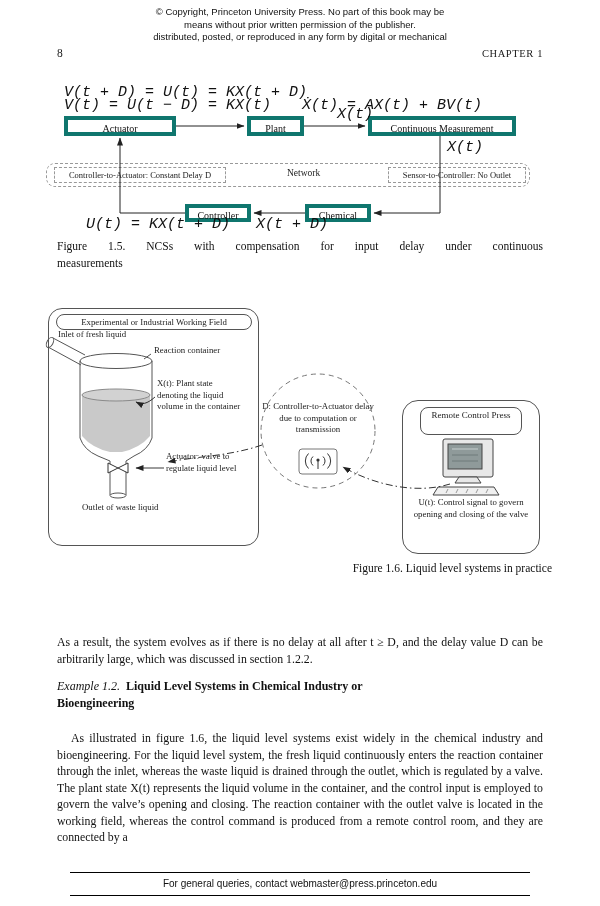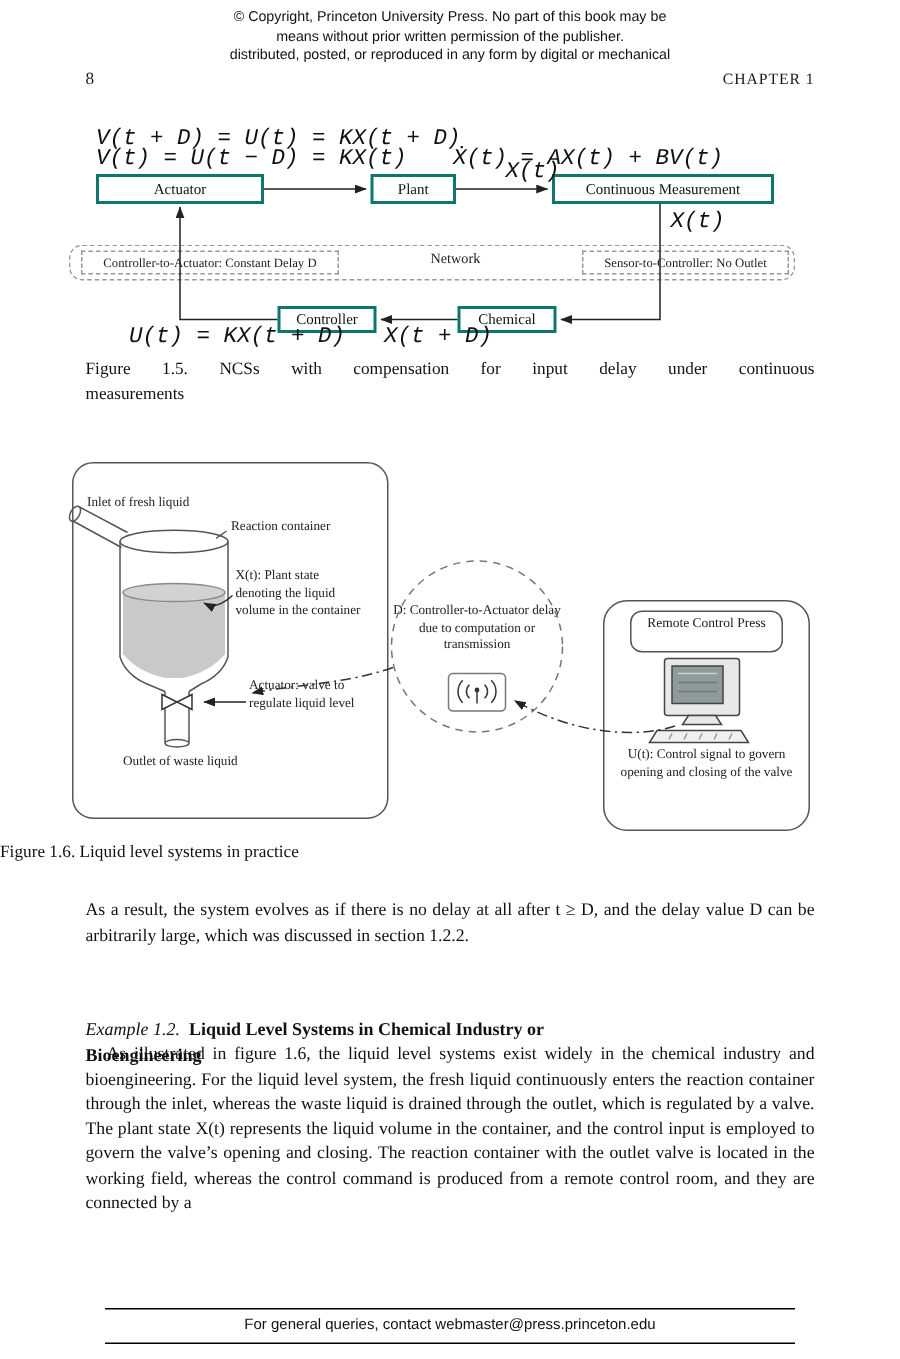--- a/index.html
+++ b/index.html
@@ -7,41 +7,41 @@
   .page { position:relative; width:600px; height:906px; background:#fff;
           font-family:"Liberation Serif","DejaVu Serif",serif; color:#1a1a1a; overflow:hidden; }
   .abs { position:absolute; }
   .copyright { top:6px; left:0; width:100%; text-align:center; font-size:9.5px; line-height:12.5px;
                font-family:"Liberation Sans","DejaVu Sans",sans-serif; color:#111; }
   .pagehead { top:47px; left:57px; width:486px; display:flex; justify-content:space-between;
               align-items:baseline; font-size:11.5px; }
   .chapter { font-size:10.5px; letter-spacing:0.6px; }
 
   .fig15 { top:80px; left:0; width:600px; height:158px; }
-  .blockbox { position:absolute; border:2px solid #0f766e; background:#fff; text-align:center;
+  .blockbox { position:absolute; border:4px solid #0f766e; background:#fff; text-align:center;
               font-size:10px; color:#111; }
   .mathlab { position:absolute; font-style:italic; font-size:15px; white-space:nowrap; color:#111;font-family:Liberation Mono, monospace; }
   .band { position:absolute; border:1px dashed #999; border-radius:9px; }
   .bandbox { position:absolute; border:1px dashed #999; text-align:center; font-size:8.5px;
              color:#222; line-height:14px; white-space:nowrap; }
   .bandlabel { position:absolute; font-size:9.5px; color:#222; }
   svg.overlay { position:absolute; top:0; left:0; pointer-events:none; }
 
   .caption { left:57px; width:486px; font-size:11.5px; line-height:17px; color:#111; }
   .cap-just { text-align:justify; text-align-last:justify; }
 
   .fig16 { top:298px; left:0; width:600px; height:262px; font-size:8.8px; }
   .roundbox { position:absolute; border:1px solid #555; border-radius:14px; }
   .titlebox { position:absolute; border:1px solid #555; border-radius:8px; text-align:center; color:#222; }
   .lab { position:absolute; color:#222; line-height:11.5px; }
 
-  .caption16 { top:562px; left:0; width:552px; text-align:left; font-size:11.5px; color:#111; }
+  .caption16 { top:562px; left:0; width:552px; text-align:right; font-size:11.5px; color:#111; }
 
   .bodypara { left:57px; width:486px; font-size:11.8px; line-height:16.5px; text-align:justify;
-              color:#111; hyphens:auto; }
+              color:#111; hyphens:auto;margin-top:36px; }
   .para1 { top:598px; }
   .exhead { top:656px; left:57px; width:486px; font-size:12px; line-height:17px; color:#111;margin-top:22px; }
   .exlabel { font-style:italic; margin-right:6px; }
   .extitle { font-weight:bold; white-space:pre-wrap; }
   .para2 { top:694px; text-indent:14px; }
 
   .footer { top:872px; left:70px; width:460px; border-top:1px solid #000; border-bottom:1px solid #000;
             text-align:center; font-size:10px; padding:5px 0 6px;
             font-family:"Liberation Sans","DejaVu Sans",sans-serif; color:#111; }
 </style>
@@ -99,20 +99,21 @@
     </svg>
   </div>
 
   <div class="caption abs" style="top:238px">
     <div class="cap-just">Figure 1.5. NCSs with compensation for input delay under continuous</div>
     <div>measurements</div>
   </div>
 
   <div class="fig16 abs">
     <div class="roundbox" style="left:48px;top:10px;width:211px;height:238px"></div>
+    <div class="titlebox" style="left:56px;top:16px;width:196px;height:16px;line-height:14px;font-size:8.8px">Experimental or Industrial Working Field</div>
 
     <span class="lab" style="left:58px;top:31px">Inlet of fresh liquid</span>
     <span class="lab" style="left:154px;top:47px">Reaction container</span>
     <div class="lab" style="left:157px;top:80px;width:88px">X(t): Plant state denoting the liquid volume in the container</div>
     <div class="lab" style="left:166px;top:153px;width:86px">Actuator: valve to regulate liquid level</div>
     <span class="lab" style="left:82px;top:204px">Outlet of waste liquid</span>
 
     <div class="lab" style="left:258px;top:103px;width:120px;text-align:center">D: Controller-to-Actuator delay due to computation or transmission</div>
 
     <div class="roundbox" style="left:402px;top:102px;width:138px;height:154px;border-radius:16px"></div>

